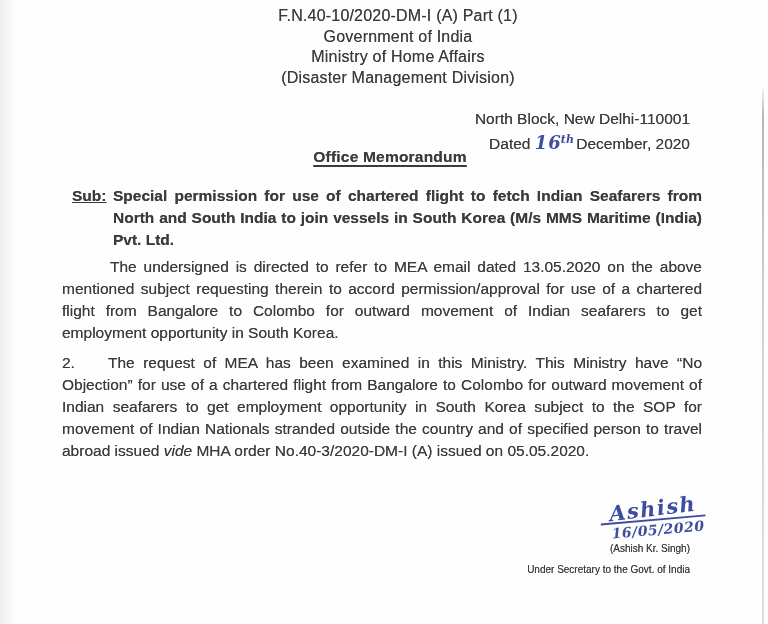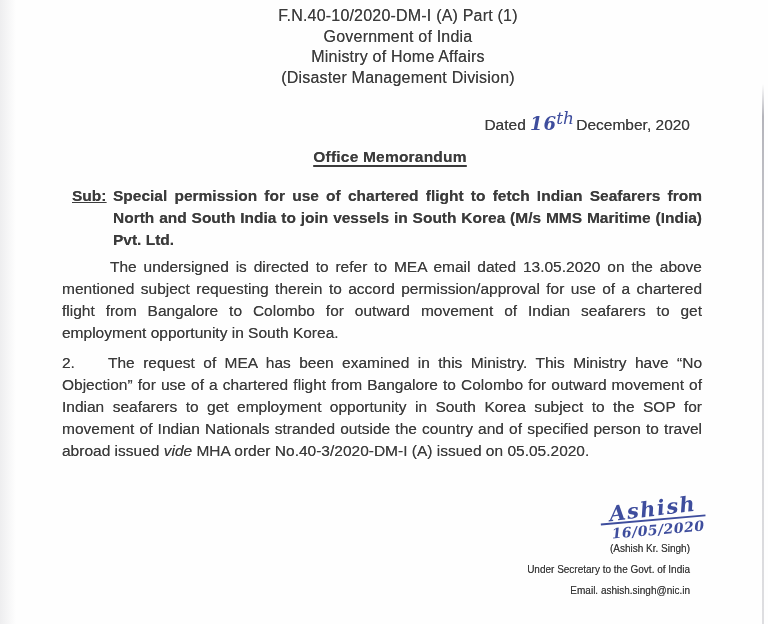--- a/index.html
+++ b/index.html
@@ -44,21 +44,21 @@
     position: absolute; top: 108px; right: 78px;
     text-align: right; font-size: 15.5px; line-height: 21px;
   }
   .handwritten {
     color: var(--hand);
     font-family: "DejaVu Serif", serif;
     font-style: italic;
     text-shadow: none;
   }
   .hand-day { font-size: 18px; font-weight: bold; letter-spacing: 1px; }
-  .hand-ordinal { font-size: 17px; font-weight: normal; vertical-align: super; margin-left: -1px; margin-right: -2px; }
+  .hand-ordinal { font-size: 11px; font-weight: bold; vertical-align: super; margin-left: -1px; margin-right: -2px; }
 
   
   .om-title {
     position: absolute; top: 148px; left: 0; right: 0;
     text-align: center; padding-left: 12px;
     font-size: 15.5px; font-weight: bold;
   }
   .om-title span {
     text-decoration: underline;
     text-decoration-thickness: 1.5px;
@@ -114,20 +114,21 @@
 <div class="right-edge-line"></div>
 
 <div class="doc-header typed">
   <div>F.N.40-10/2020-DM-I (A) Part (1)</div>
   <div>Government of India</div>
   <div>Ministry of Home Affairs</div>
   <div>(Disaster Management Division)</div>
 </div>
 
 <div class="dateline typed">
+  <div>North Block, New Delhi-110001</div>
   <div>
     <span>Dated</span>
     <span class="handwritten hand-day">16</span><span class="handwritten hand-ordinal">th</span>
     <span>December, 2020</span>
   </div>
 </div>
 
 <div class="om-title typed">
   <span>Office Memorandum</span>
 </div>
@@ -144,14 +145,13 @@
 </div>
 
 <div class="sig-hand">
   <div class="sig-name">Ashish</div>
   <div class="sig-date">16/05/2020</div>
 </div>
 
 <div class="sig-block typed">
   <div>(Ashish Kr. Singh)</div>
   <div>Under Secretary to the Govt. of India</div>
-  <div>Email. ashish.singh@nic.in</div>
 </div>
 
 </body></html>

